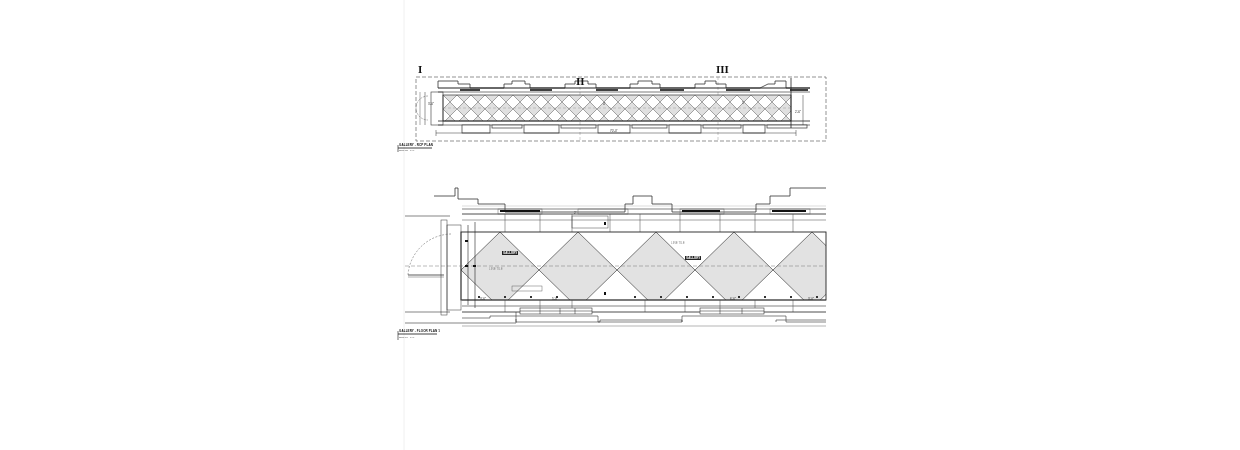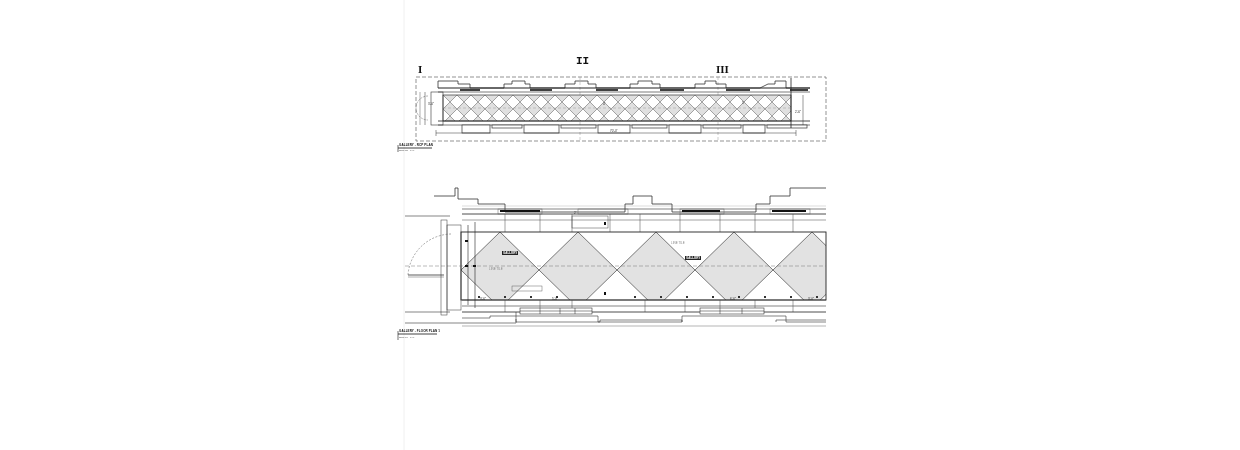--- a/index.html
+++ b/index.html
@@ -200,21 +200,21 @@
         <rect x="816" y="296" width="2" height="2"></rect>
       </g>
     </g>
 
     <line x1="398" y1="331" x2="398" y2="340" stroke="#111" stroke-width="0.6"></line>
     <line x1="398" y1="334" x2="437" y2="334" stroke="#111" stroke-width="0.8"></line>
   </svg>
 
   
   <span class="grid-tag" style="left:418px; top:63px;">I</span>
-  <span class="grid-tag" style="left:576px; top:55px;font-family:Liberation Mono, monospace;">II</span>
+  <span class="grid-tag" style="left:576px; top:75px;">II</span>
   <span class="grid-tag" style="left:716px; top:63px;">III</span>
 
   
   <span class="plan-label" style="left:399px; top:143px;">GALLERY - RCP PLAN</span>
   <span class="plan-scale" style="left:399px; top:149px;">Scale 1/8" = 1'-0"</span>
   <span class="dim-text" style="left:610px; top:129px;">70'-0"</span>
   <span class="dim-text" style="left:428px; top:102px;">3'-0"</span>
   <span class="dim-text" style="left:603px; top:102px;">4'</span>
   <span class="dim-text" style="left:742px; top:101px;">5'</span>
   <span class="dim-text" style="left:795px; top:110px;">2'-6"</span>

